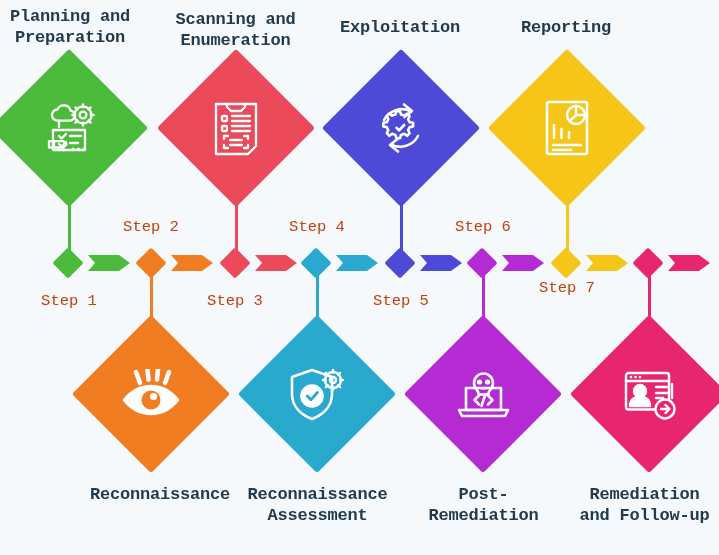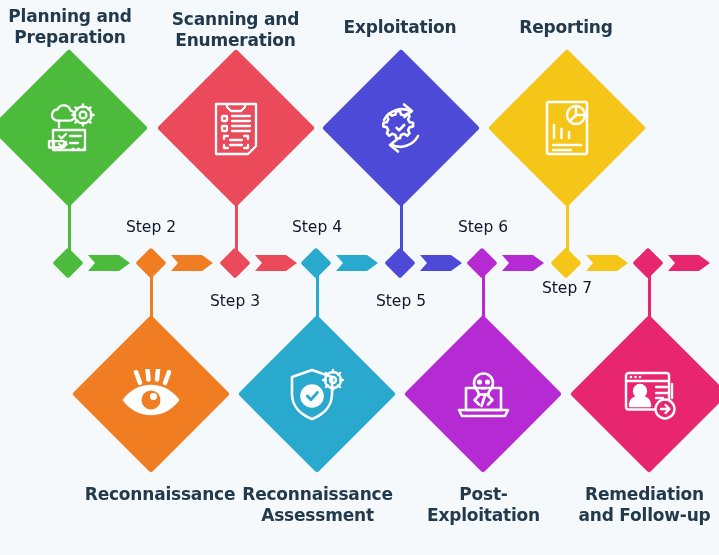--- a/index.html
+++ b/index.html
@@ -3,37 +3,37 @@
 <meta charset="utf-8">
 <style>
   html,body{margin:0;padding:0;}
   body{
     width:719px;height:555px;
     background:#f5f9fc;
     font-family:"DejaVu Sans","Liberation Sans",sans-serif;
     overflow:hidden;
     position:relative;
   }
-  #stage{position:relative;width:719px;height:499px;}
+  #stage{position:relative;width:719px;height:499px;font-family:Liberation Mono, monospace;}
 
   
   .toplabel,.botlabel{
     position:absolute;
     text-align:center;
     color:#233a4d;
     font-weight:bold;
     font-size:17px;
     line-height:21px;
     letter-spacing:-0.2px;
     white-space:pre-line;
   }
   .steplabel{
     position:absolute;
     text-align:center;
-    color:#0f172a;
+    color:#c2410c;
     font-size:15.5px;
     font-weight:normal;
     line-height:18px;
     white-space:nowrap;
   }
 
   
   .bigdia{
     position:absolute;
     width:112px;height:112px;
@@ -201,20 +201,21 @@
     </div>
 
     <div class="cdia" style="left:637px;background:#e8266f;"></div>
     <div class="carrow" style="left:668px;width:46px;">
       <svg width="46" height="30" viewBox="0 0 46 30">
           <path d="M0 7h31l11 8-11 8H0l7-8z" fill="#e8266f"></path>
         </svg>
     </div>
   </div>
 
+  <div class="steplabel" style="left:9px;top:292px;width:120px;">Step 1</div>
   <div class="steplabel" style="left:91px;top:218px;width:120px;">Step 2</div>
   <div class="steplabel" style="left:175px;top:292px;width:120px;">Step 3</div>
   <div class="steplabel" style="left:257px;top:218px;width:120px;">Step 4</div>
   <div class="steplabel" style="left:341px;top:292px;width:120px;">Step 5</div>
   <div class="steplabel" style="left:423px;top:218px;width:120px;">Step 6</div>
   <div class="steplabel" style="left:507px;top:279px;width:120px;">Step 7</div>
 
   <div class="diawrap" style="left:95px;top:338px;">
     <div class="bigdia" style="background:#f07d22;"></div>
     <div class="diaicon">
@@ -277,17 +278,17 @@
         <circle cx="46" cy="43" r="9.5" fill="#e8266f"></circle>
         <path d="M42 43h8M46.5 39l4 4-4 4"></path>
       </svg>
     </div>
   </div>
 
   <div class="botlabel" style="left:80px;top:484px;width:160px;">Reconnaissance</div>
   <div class="botlabel" style="left:240px;top:484px;width:155px;">Reconnaissance
 Assessment</div>
   <div class="botlabel" style="left:406px;top:484px;width:155px;">Post-
-Exploitation</div>
+Remediation</div>
   <div class="botlabel" style="left:570px;top:484px;width:149px;">Remediation
 and Follow-up</div>
 
 </div>
 
 </body></html>

